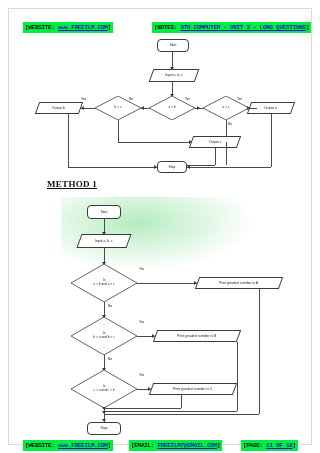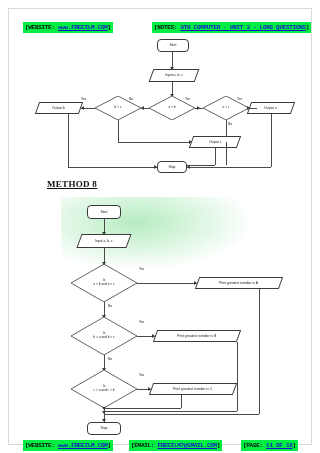--- a/index.html
+++ b/index.html
@@ -148,21 +148,21 @@
       <div class="ln lv" style="left:262px;top:105px;height:53px;"></div>
       <div class="ln lh" style="left:178px;top:158px;width:84px;"></div>
       <div class="arw arw-l" style="left:178px;top:156px;"></div>
 
       <div class="ln lv" style="left:206px;top:139px;height:17px;"></div>
       <div class="ln lh" style="left:178px;top:156px;width:28px;"></div>
       <div class="ln lv" style="left:217px;top:133px;height:23px;"></div>
 
     </div>
 
-    <div class="method">METHOD 8</div>
+    <div class="method">METHOD 1</div>
 
     <div class="fc">
 
       <div class="node term" style="left:78px;top:196px;width:34px;height:14px;">
           <span>Start</span>
         </div>
       <div class="ln lv" style="left:95px;top:210px;height:15px;"></div>
       <div class="arw arw-d" style="left:93px;top:223px;"></div>
 
       <div class="node par" style="left:70px;top:225px;width:50px;height:14px;">

